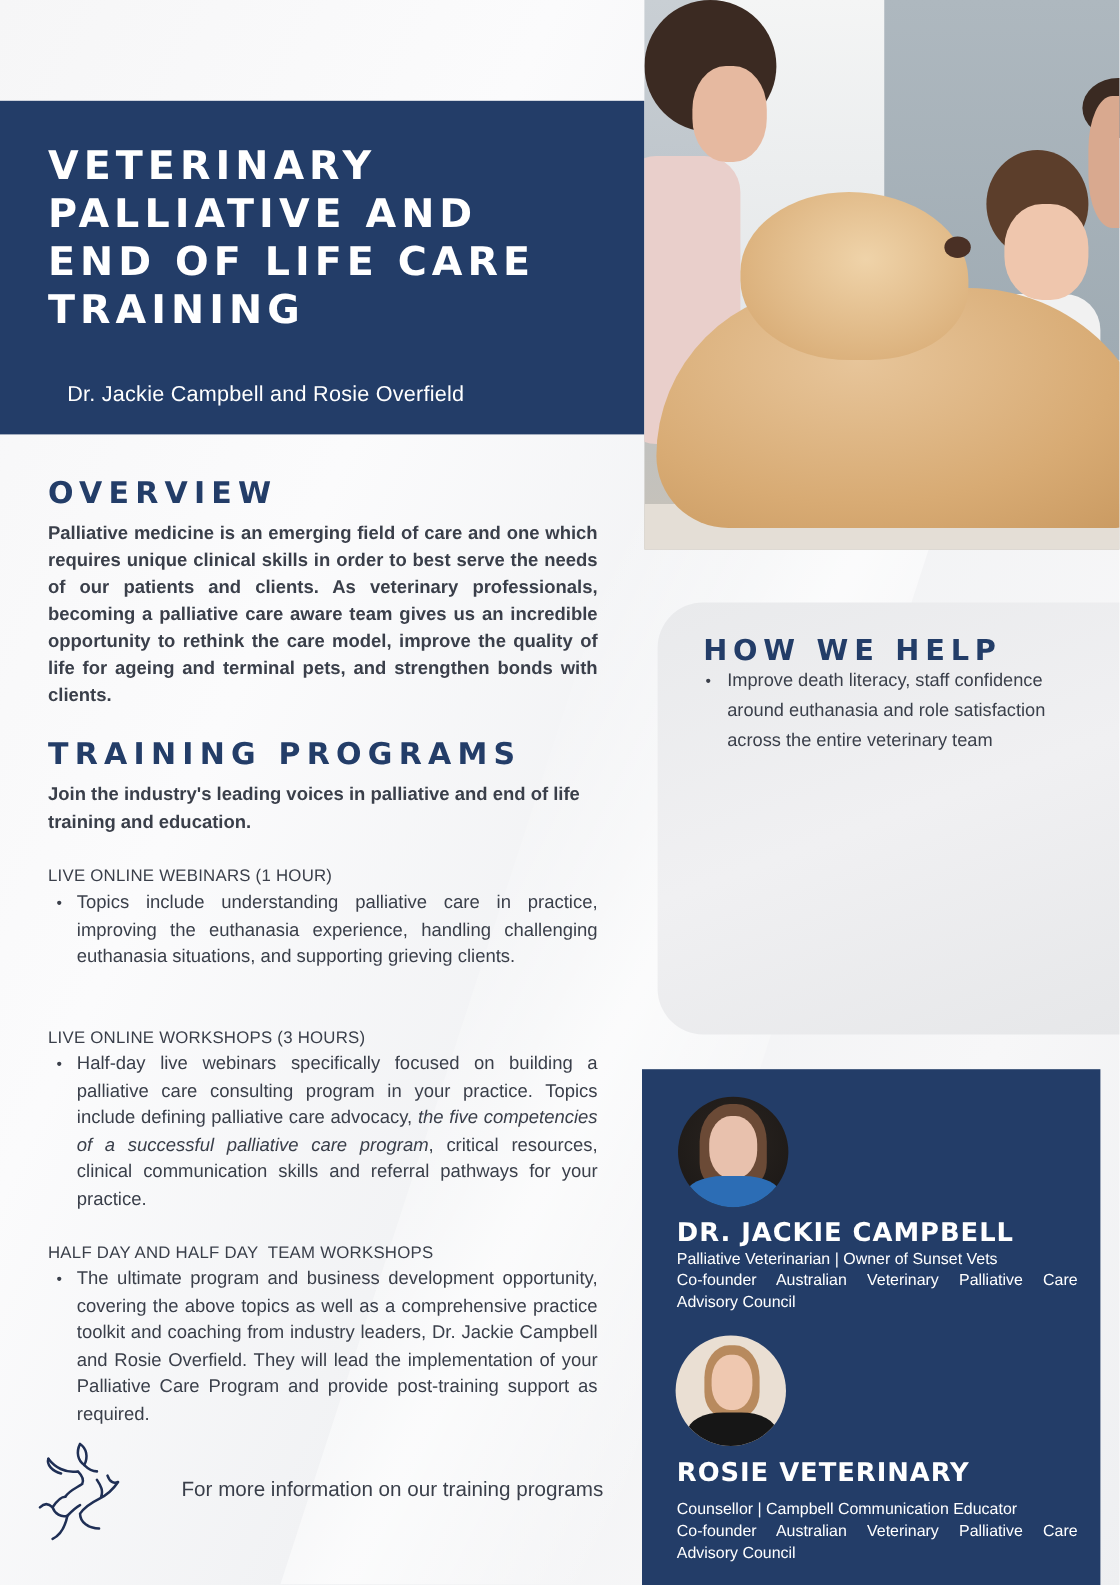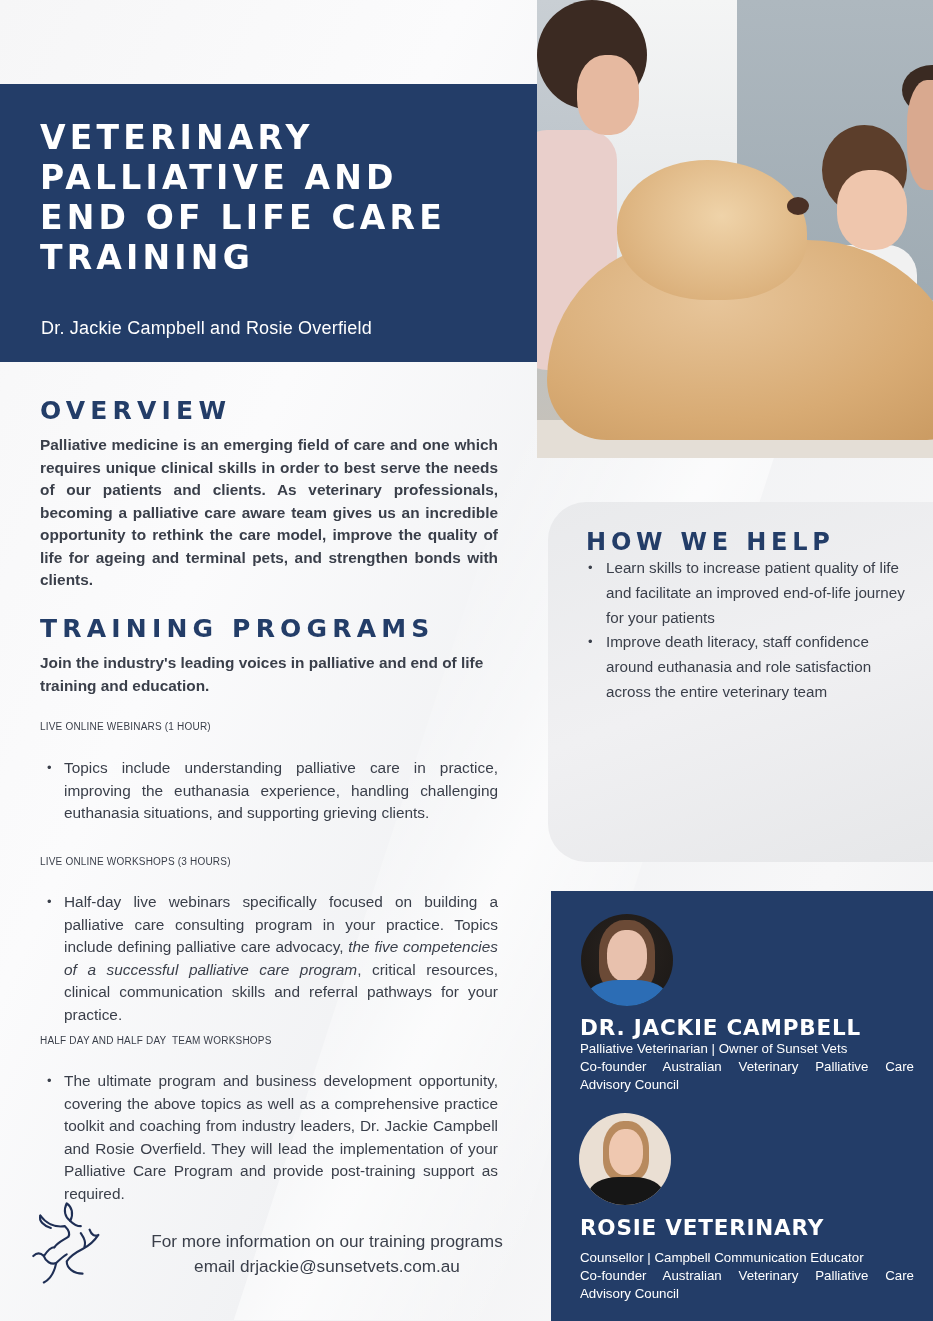--- a/index.html
+++ b/index.html
@@ -21,21 +21,21 @@
   .title-block {
     position: absolute; left: 0; top: 84px; width: 537px; height: 278px;
     background: #233d68; color: #fff; padding: 34px 0 0 40px;
   }
   .title-block h1 {
     font-family: "DejaVu Sans", sans-serif; font-weight: bold;
     font-size: 33px; line-height: 40px; letter-spacing: 4.2px;
   }
   .title-block .authors {
     font-family: "Liberation Sans", sans-serif;
-    font-size: 18px; margin-top: 40px; margin-left: 1px; letter-spacing: 0.2px;
+    font-size: 18px; margin-top: 40px; margin-left: 16px; letter-spacing: 0.2px;
   }
 
   
   .hero {
     position: absolute; left: 537px; top: 0; width: 396px; height: 458px; overflow: hidden;
     background: linear-gradient(180deg, #c9cfd4 0%, #b8c0c7 55%, #c8c2b8 100%);
   }
   .hero .wall { position:absolute; left:200px; top:0; width:196px; height:300px; background: linear-gradient(180deg,#aeb8bf,#9fabb3); }
   .hero .window { position:absolute; left:60px; top:0; width:140px; height:280px; background: linear-gradient(180deg,#f4f5f5,#e3e6e8); }
   .hero .woman-hair { position:absolute; left:0; top:0; width:110px; height:110px; border-radius: 50%; background:#3b2a22; }
@@ -60,27 +60,27 @@
   .para {
     position: absolute; left: 40px; width: 458px;
     font-family: "Liberation Sans", sans-serif;
     font-size: 15.4px; line-height: 22.5px; color: #3a3f4a;
     text-align: justify;
     font-weight: bold;
   }
   .sub-h {
     position: absolute; left: 40px;
     font-family: "Liberation Sans", sans-serif;
-    font-size: 10px; color: #3a3f4a; letter-spacing: 0.2px;
+    font-size: 14px; color: #3a3f4a; letter-spacing: 0.2px;
   }
   .bullet-para {
     position: absolute; left: 46px; width: 452px;
     font-family: "Liberation Sans", sans-serif;
     font-size: 15.4px; line-height: 22.5px; color: #3a3f4a;
-    text-align: justify; padding-left: 18px; margin-top: 15px;
+    text-align: justify; padding-left: 18px;
   }
   .bullet-para::before {
     content: "•"; position: absolute; left: 1px; top: 0; font-size: 13px; color: #3a3f4a;
   }
   .bullet-para em { font-style: italic; }
 
   
   .help-card {
     position: absolute; left: 548px; top: 502px; width: 385px; height: 360px;
     background: linear-gradient(160deg, #e9eaec 0%, #f0f0f2 50%, #e6e7e9 100%);
@@ -93,21 +93,21 @@
   }
   .help-card ul { list-style: none; }
   .help-card li {
     position: relative; padding-left: 20px;
     font-family: "Liberation Sans", sans-serif; font-size: 15.2px; line-height: 24.8px; color: #3a3f4a;
   }
   .help-card li::before { content: "•"; position: absolute; left: 2px; top: 0; font-size: 13px; }
 
   
   .bio-panel {
-    position: absolute; left: 551px; top: 891px; width: 382px; height: 430px;
+    position: absolute; left: 535px; top: 891px; width: 382px; height: 430px;
     background: #233d68; color: #fff;
   }
   .avatar {
     position: absolute; width: 92px; height: 92px; border-radius: 50%; overflow: hidden;
   }
   .avatar-jackie { left: 30px; top: 23px; background: radial-gradient(circle at 50% 40%, #2a2420 0%, #1a1715 100%); }
   .avatar-jackie .face { position:absolute; left:26px; top:16px; width:40px; height:52px; border-radius:45%; background:#e8c1ad; }
   .avatar-jackie .hair { position:absolute; left:18px; top:6px; width:56px; height:70px; border-radius:45% 45% 30% 30%; background:#6b4a36; }
   .avatar-jackie .shirt { position:absolute; left:6px; top:66px; width:80px; height:40px; border-radius:40% 40% 0 0; background:#2c6db5; }
   .avatar-rosie { left: 28px; top: 222px; background: #eadfd3; }
@@ -175,21 +175,20 @@
 
 <div class="sub-h" style="top:856px;">LIVE ONLINE WORKSHOPS (3 HOURS)</div>
 <p class="bullet-para" style="top:876px;"><span>Half-day live webinars specifically focused on building a palliative care consulting program in your practice. Topics include defining palliative care advocacy, </span><em>the five competencies of a successful palliative care program</em><span>, critical resources, clinical communication skills and referral pathways for your practice.</span></p>
 
 <div class="sub-h" style="top:1035px; white-space:pre;">HALF DAY AND HALF DAY  TEAM WORKSHOPS</div>
 <p class="bullet-para" style="top:1055px;">The ultimate program and business development opportunity, covering the above topics as well as a comprehensive practice toolkit and coaching from industry leaders, Dr. Jackie Campbell and Rosie Overfield. They will lead the implementation of your Palliative Care Program and provide post-training support as required.</p>
 
 <section class="help-card">
   <h2>HOW WE HELP</h2>
   <ul>
-    <li>Learn skills to increase patient quality of life and facilitate an improved end-of-life journey for your patients</li>
     <li>Improve death literacy, staff confidence around euthanasia and role satisfaction across the entire veterinary team</li>
   </ul>
 </section>
 
 <section class="bio-panel">
   <div class="avatar avatar-jackie">
     <div class="hair"></div>
     <div class="face"></div>
     <div class="shirt"></div>
   </div>
@@ -220,14 +219,13 @@
     <path d="M14 20 C12 26, 18 32, 26 34"></path>
     <path d="M48 26 C52 30, 56 32, 60 32"></path>
     <path d="M6 66 C10 62, 14 62, 18 66 C22 60, 26 56, 30 56"></path>
     <path d="M18 66 C20 72, 26 76, 32 74 C36 70, 40 66, 44 64"></path>
     <path d="M60 40 C64 46, 66 50, 64 56 M70 36 C72 42, 76 44, 80 42 C76 48, 70 54, 62 58 C54 62, 48 66, 44 72 C44 80, 52 86, 62 86"></path>
     <path d="M32 74 C30 84, 26 92, 18 96"></path>
   </g>
 </svg>
 <div class="contact">
   <div>For more information on our training programs</div>
-  <div>email drjackie@sunsetvets.com.au</div>
 </div>
 
 </body></html>

